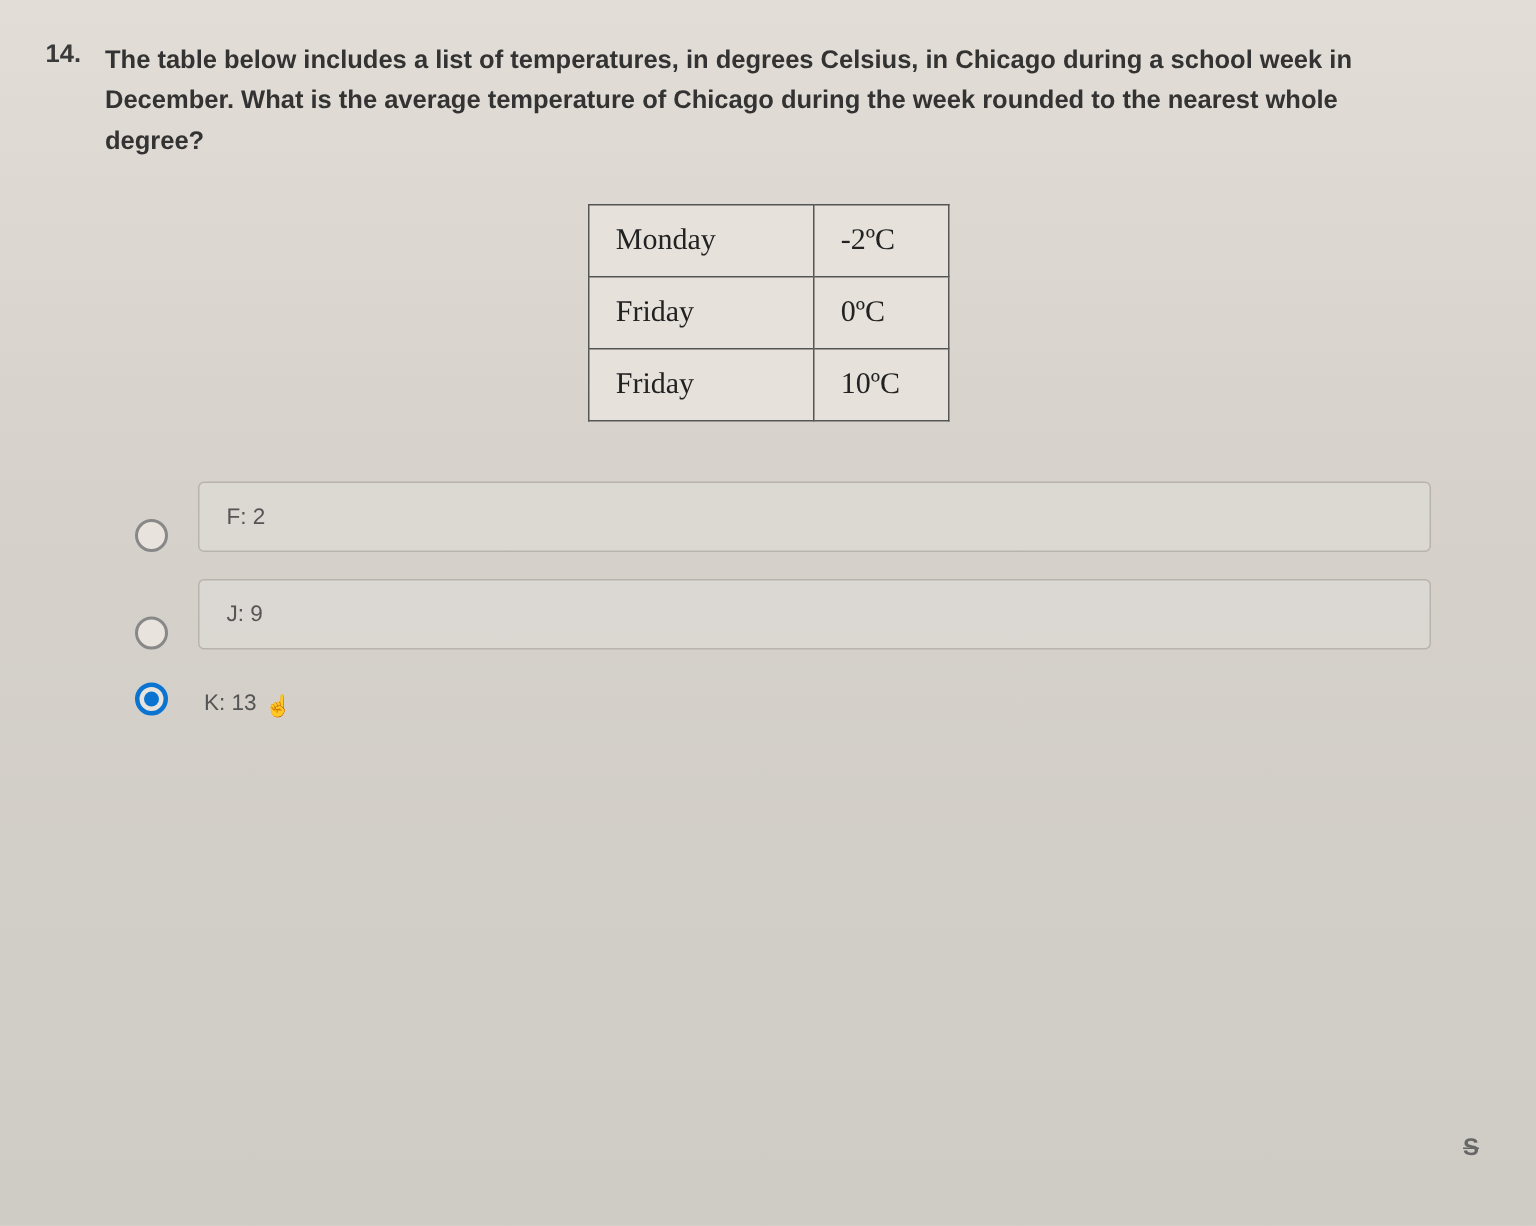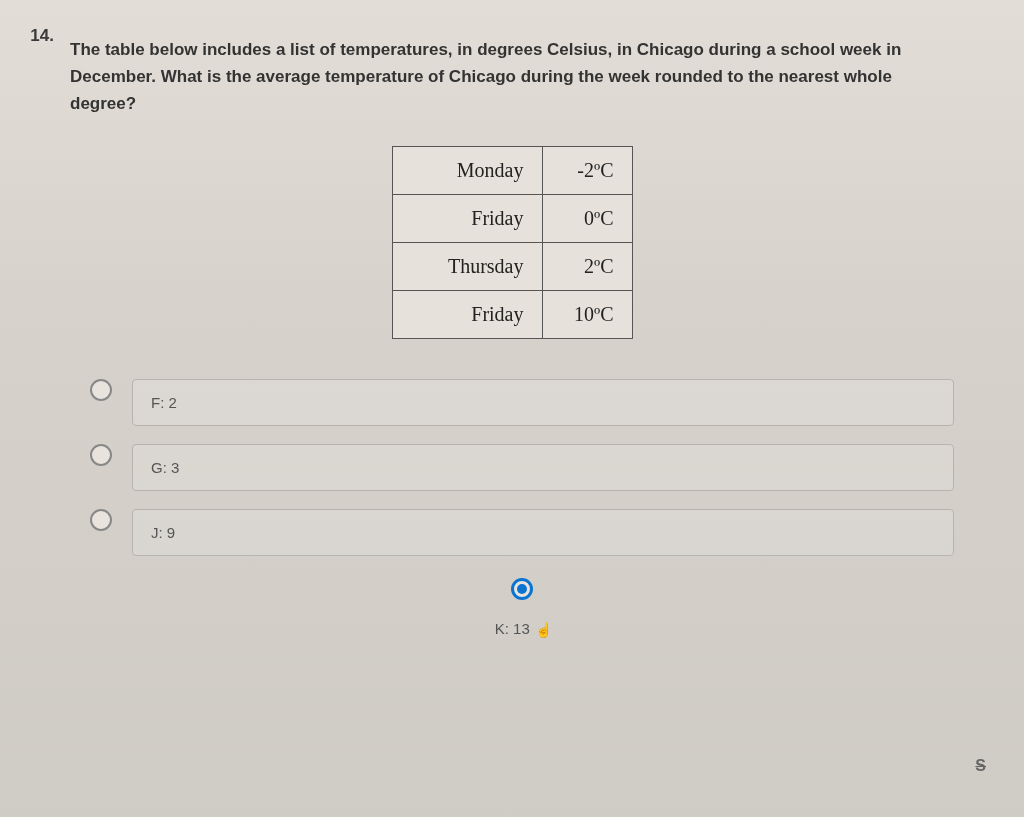--- a/index.html
+++ b/index.html
@@ -28,43 +28,41 @@
     color: #3a3a3a;
     min-width: 24px;
     text-align: right;
   }
   .q-text {
     font-size: 17px;
     font-weight: bold;
     color: #333;
     line-height: 1.6;
     max-width: 880px;
-    margin-top: 10px;
   }
   .data-table {
     border-collapse: collapse;
     margin: 28px auto 40px auto;
     background: #e6e2db;
   }
   .data-table td {
     border: 1.5px solid #555;
     padding: 12px 18px;
     font-family: 'Times New Roman', Times, serif;
     font-size: 20px;
     color: #222;
-    text-align: right;
   }
   .data-table td.day { width: 150px; }
   .data-table td.val { width: 90px; }
   .choices {
     margin: 0 40px 0 60px;
   }
   .choice-row {
     display: flex;
-    align-items: flex-start;
+    align-items: flex-end;
     gap: 20px;
     margin-bottom: 18px;
   }
   .radio {
     width: 22px;
     height: 22px;
     border: 2px solid #888;
     border-radius: 50%;
     background: #e8e4dd;
     flex-shrink: 0;
@@ -86,23 +84,21 @@
   .choice-box {
     flex: 1;
     border: 1px solid #b8b4ad;
     border-radius: 4px;
     padding: 14px 18px;
     font-size: 15px;
     color: #555;
     background: rgba(255,255,255,0.15);
   }
   .choice-row.last {
-    align-items: center;
     margin-top: 22px;
-    flex-direction: column;
   }
   .choice-row.last .choice-label {
     font-size: 15px;
     color: #555;
     padding-left: 4px;
     display: flex;
     align-items: center;
     gap: 6px;
   }
   .cursor-icon {
@@ -142,41 +138,33 @@
     <tbody>
         <tr>
       <td class="day">Monday</td>
       <td class="val">-2ºC</td>
     </tr>
     <tr>
       <td class="day">Friday</td>
       <td class="val">0ºC</td>
     </tr>
     <tr>
-      <td class="day">Thursday</td>
-      <td class="val">2ºC</td>
-    </tr>
-    <tr>
       <td class="day">Friday</td>
       <td class="val">10ºC</td>
     </tr>
   </tbody>
     </table>
 
   <div class="choices">
 
     <div class="choice-row">
       <div class="radio"></div>
       <div class="choice-box">F: 2</div>
     </div>
 
-    <div class="choice-row">
-      <div class="radio"></div>
-      <div class="choice-box">G: 3</div>
-    </div>
 
 
     <div class="choice-row">
       <div class="radio"></div>
       <div class="choice-box">J: 9</div>
     </div>
 
     <div class="choice-row last">
       <div class="radio selected"></div>
       <div class="choice-label">

